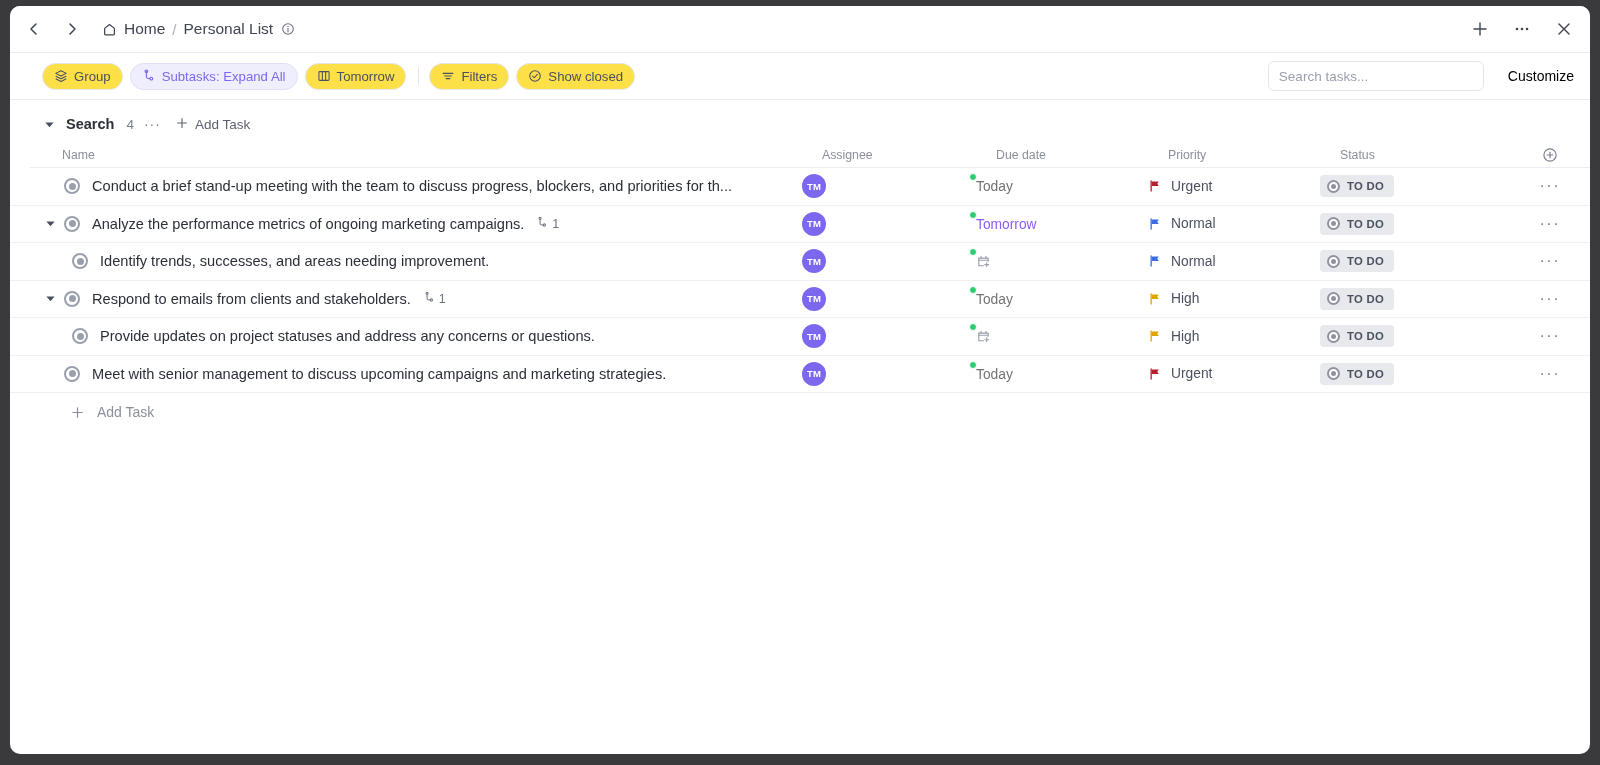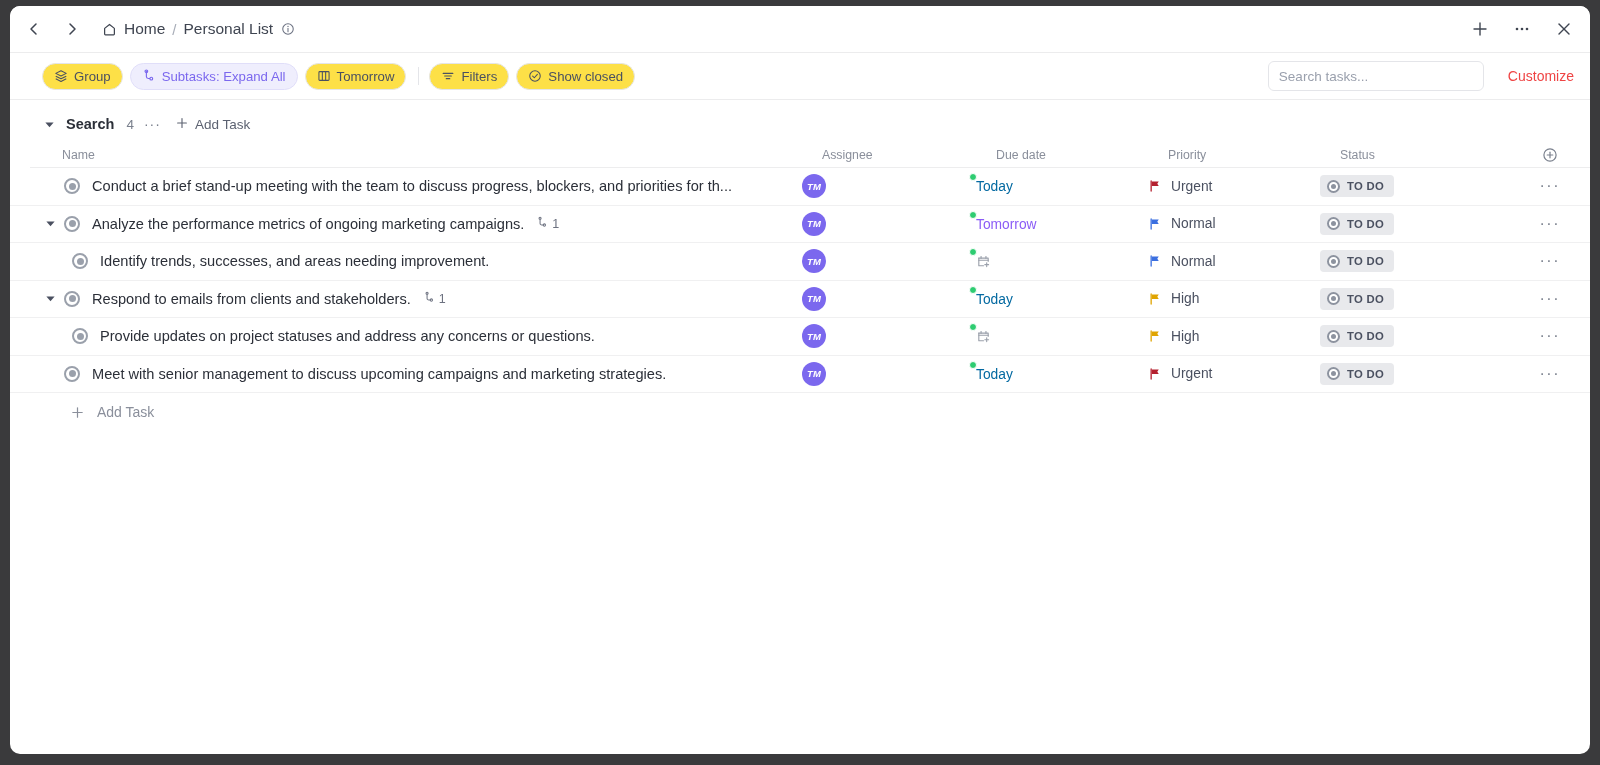--- a/index.html
+++ b/index.html
@@ -77,21 +77,21 @@
   .tb-divider { width: 1px; height: 18px; background: #e4e5e9; margin: 0 10px 0 5px; }
   .toolbar-right { margin-left: auto; display: flex; align-items: center; gap: 24px; }
   .search-box {
     width: 216px; height: 30px;
     border: 1px solid #e4e5e9; border-radius: 6px;
     padding: 0 10px; font-size: 13.5px; color: #3f4551;
     font-family: "Liberation Sans", sans-serif;
     background: #fff; outline: none;
   }
   .search-box::placeholder { color: #9aa0ad; }
-  .customize-btn { font-size: 14px; color: #ef4444; cursor: pointer; padding-right: 2px; }
+  .customize-btn { font-size: 14px; color: #000000; cursor: pointer; padding-right: 2px; }
 
   
   .group-header {
     display: flex; align-items: center; gap: 10px;
     height: 36px; padding: 0 0 0 32px; margin-top: 6px;
   }
   .caret {
     width: 14px; height: 14px; display: flex; align-items: center; justify-content: center;
     color: #4a5060; cursor: pointer;
   }
@@ -158,30 +158,29 @@
     cursor: pointer;
   }
 
   .avatar-wrap { position: relative; width: 24px; height: 24px; cursor: pointer; }
   .avatar {
     width: 24px; height: 24px; border-radius: 50%;
     background: #7b68ee; color: #fff;
     font-size: 9.5px; font-weight: bold;
     display: flex; align-items: center; justify-content: center;
     letter-spacing: 0.2px;
-    font-style: italic;
   }
   .presence {
     position: absolute; right: -1px; top: -1px;
     width: 8px; height: 8px; border-radius: 50%;
     background: #2ecc71; border: 1.5px solid #fff;
   }
 
   .due-text { font-size: 13.8px; cursor: pointer; }
-  .due-text.today { color: #0369a1; }
+  .due-text.today { color: #737373; }
   .due-text.normal { color: #8b5cf6; }
   .due-empty { display: flex; align-items: center; color: #9aa0ab; cursor: pointer; }
 
   .prio { display: flex; align-items: center; gap: 9px; font-size: 13.8px; color: #4a5060; cursor: pointer; }
   .prio svg { display: block; }
 
   .status-badge {
     display: inline-flex; align-items: center; gap: 7px;
     height: 22px; padding: 0 10px 0 7px;
     background: #e8e9ec; border-radius: 4px;

